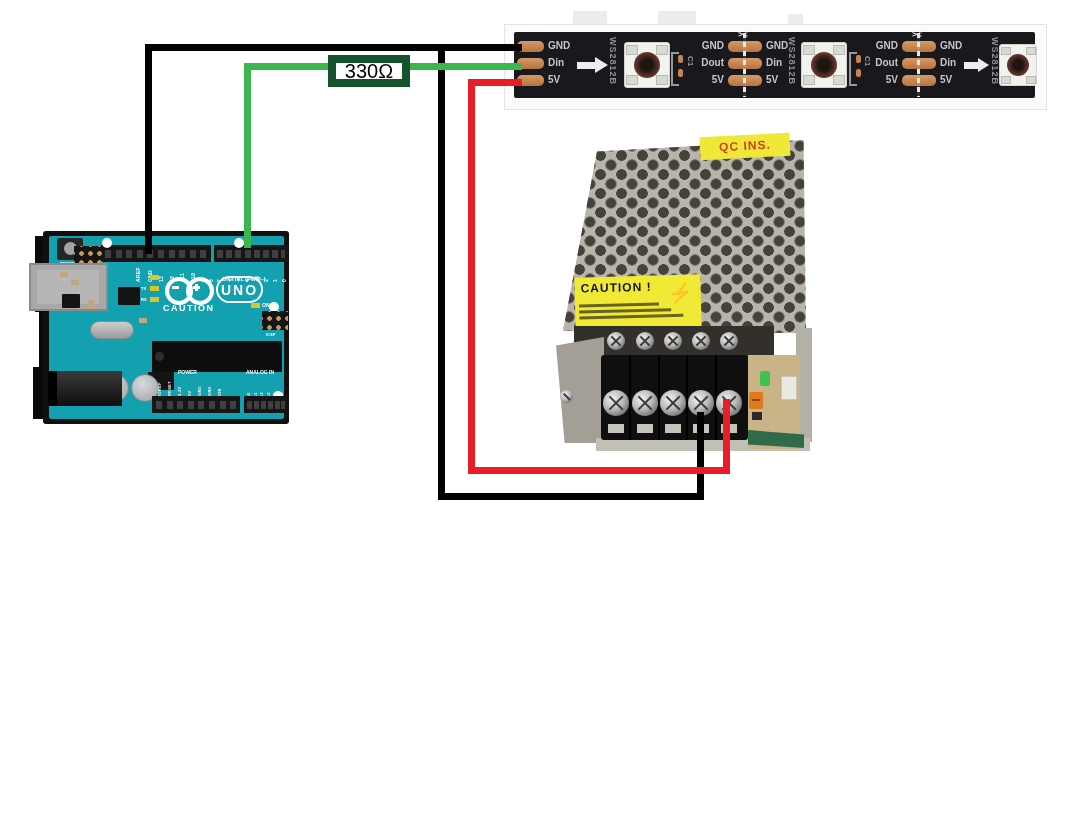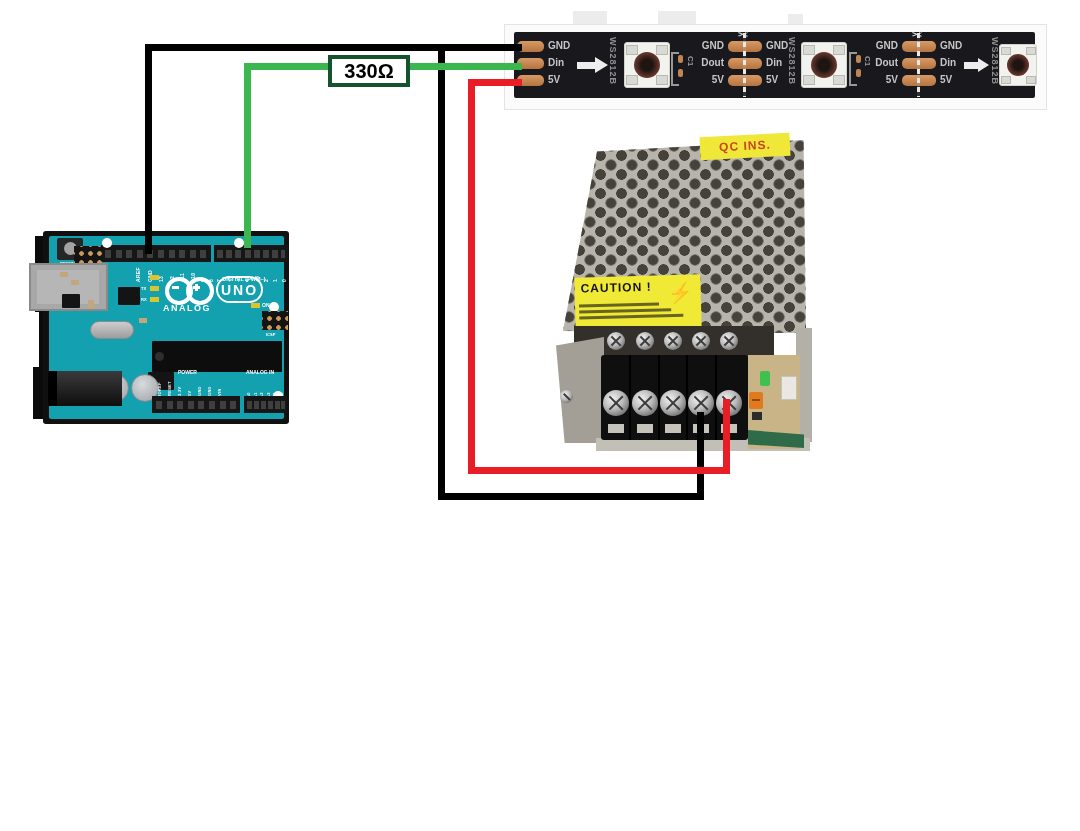--- a/index.html
+++ b/index.html
@@ -28,23 +28,23 @@
   .c1brk{position:absolute;border:2px solid #999;border-right:none;background:transparent;}
   .c1pad{position:absolute;width:5px;height:8px;border-radius:2px;background:#c08552;}
   .c1lbl{position:absolute;writing-mode:vertical-rl;font-size:8px;font-weight:bold;color:#9a9a9a;}
   .cutline{position:absolute;background:repeating-linear-gradient(180deg,#e8e8e8 0 5px,rgba(232,232,232,.12) 5px 9px);}
   .scis{position:absolute;font-size:13px;color:#dedede;transform:scaleX(-1);}
   
   .wire{position:absolute;z-index:5;}
   .wk{background:#000000;}
   .wg{background:#3cb64e;}
   .wr{background:#e81d25;}
-  .resistor{position:absolute;z-index:6;background:#ffffff;border:4px solid #14532d;
+  .resistor{position:absolute;z-index:6;background:#ffffff;border:8px solid #14532d;
             display:flex;align-items:center;justify-content:center;
-            font-weight:bold;font-size:20px;color:#000;}
+            font-weight:normal;font-size:20px;color:#000;}
   
   .hdr{position:absolute;background-color:#161616;background-repeat:no-repeat;}
   .vt{position:absolute;writing-mode:vertical-rl;transform:rotate(180deg);
       font-size:5px;font-weight:bold;color:#fff;height:18px;letter-spacing:.3px;}
   .vtb{font-size:4px;height:20px;}
   .hole{position:absolute;background:#fff;border-radius:50%;width:10px;height:10px;}
   .yled{position:absolute;background:#d9c62f;width:9px;height:5px;}
   .tinyw{position:absolute;font-size:4px;font-weight:bold;color:#fff;}
   .icspdots{position:absolute;background-color:#141414;
       background-image:radial-gradient(#c9995c 2px,transparent 2.6px);
@@ -192,21 +192,21 @@
     <div class="yled" style="left:150px;top:286px;"></div>
     <div class="yled" style="left:150px;top:297px;"></div>
     <span class="tinyw" style="left:141px;top:286px;">TX</span>
     <span class="tinyw" style="left:141px;top:297px;">RX</span>
 
     <div class="abs" style="left:165px;top:277px;width:20px;height:20px;border:4px solid #fff;border-radius:50%;"></div>
     <div class="abs" style="left:186px;top:277px;width:20px;height:20px;border:4px solid #fff;border-radius:50%;"></div>
     <div class="abs" style="left:172px;top:286px;width:7px;height:3px;background:#fff;"></div>
     <div class="abs" style="left:193px;top:286px;width:7px;height:3px;background:#fff;"></div>
     <div class="abs" style="left:195px;top:284px;width:3px;height:7px;background:#fff;"></div>
-    <div class="abs" style="left:163px;top:303px;font-size:9px;font-weight:bold;color:#fff;letter-spacing:1.5px;">ANALOG</div>
+    <div class="abs" style="left:163px;top:303px;font-size:9px;font-weight:bold;color:#fff;letter-spacing:1.5px;">CAUTION</div>
     <div class="abs" style="left:216px;top:276px;width:47px;height:27px;border:2px solid #fff;border-radius:14px;box-sizing:border-box;
                 text-align:center;line-height:24px;font-size:14px;font-weight:bold;color:#fff;letter-spacing:2px;">UNO</div>
     <div class="yled" style="left:251px;top:303px;"></div>
     <span class="tinyw" style="left:262px;top:302px;font-size:5px;">ON</span>
 
     <div class="icspdots" style="left:262px;top:311px;width:26px;height:19px;"></div>
     <span class="tinyw" style="left:266px;top:332px;">ICSP</span>
 
     <div class="blkic" style="left:118px;top:287px;width:22px;height:18px;"></div>
     <div class="blkic" style="left:62px;top:294px;width:18px;height:14px;"></div>

